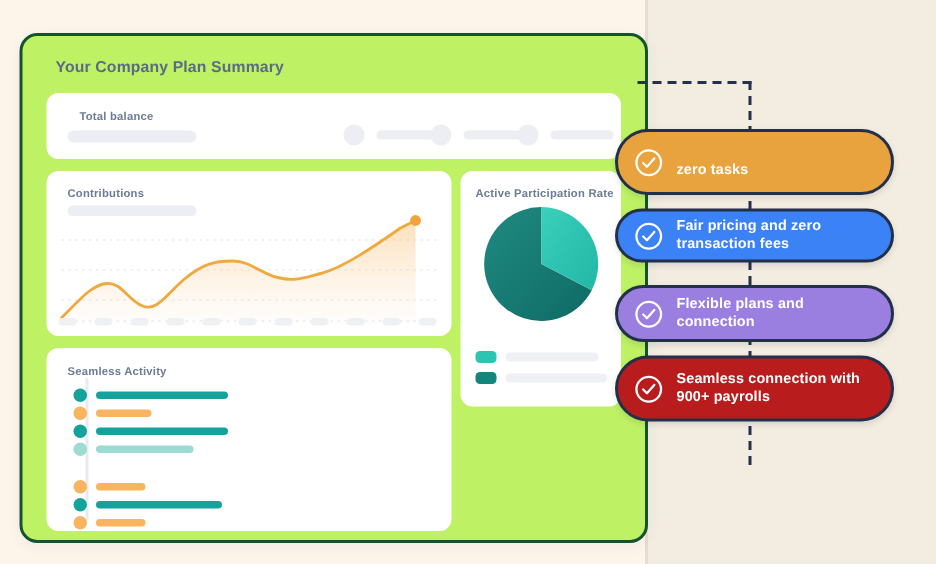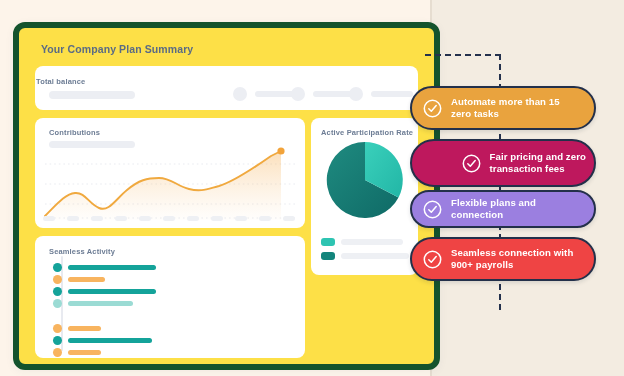--- a/index.html
+++ b/index.html
@@ -17,21 +17,21 @@
     background:#f3ece1;
   }
   .band-edge{
     position:absolute;left:430px;top:0;width:2px;height:376px;
     background:#e6ddd0;
   }
 
   
   .dash{
     position:absolute;left:13px;top:22px;width:415px;height:336px;
-    background:#fde047;border:6px solid #14532d;border-radius:12px;
+    background:#bef264;border:2px solid #14532d;border-radius:12px;
     box-shadow:0 2px 10px rgba(40,60,90,.05);
     overflow:hidden;
   }
   .dash-title{
     position:absolute;left:22px;top:15px;
     font-size:10.5px;font-weight:700;color:#5a6b85;letter-spacing:.1px;
   }
 
   .card{
     position:absolute;background:#ffffff;border-radius:8px;
@@ -90,38 +90,38 @@
   }
   .pill-ico{
     flex:0 0 auto;margin-left:11px;width:19px;height:19px;
   }
   .pill-txt{
     margin-left:9px;margin-right:8px;
     color:#ffffff;font-size:9.6px;font-weight:700;line-height:12px;
     letter-spacing:.1px;
   }
   .p1{top:86px;height:44px;background:#e9a33e;}
-  .p2{top:139px;height:48px;background:#be185d;justify-content:flex-end;}
+  .p2{top:139px;height:36px;background:#3b82f6;}
   .p3{top:190px;height:38px;background:#9b7fe0;}
-  .p4{top:237px;height:44px;background:#ef4444;}
+  .p4{top:237px;height:44px;background:#b91c1c;}
 </style>
 </head>
 <body>
 
 <div class="stage">
 
   <div class="band"></div>
   <div class="band-edge"></div>
 
   <div class="dash">
 
     <div class="dash-title">Your Company Plan Summary</div>
 
     <div class="card card-balance">
-      <div class="card-label" style="left:1px;top:11px;text-align:right;">Total balance</div>
+      <div class="card-label" style="left:22px;top:11px;text-align:right;">Total balance</div>
       <div class="skel" style="left:14px;top:25px;width:86px;height:8px;"></div>
 
       <div class="skel-dot" style="left:198px;top:21px;width:14px;height:14px;"></div>
       <div class="skel" style="left:220px;top:25px;width:42px;height:6px;"></div>
 
       <div class="skel-dot" style="left:256px;top:21px;width:14px;height:14px;"></div>
       <div class="skel" style="left:278px;top:25px;width:42px;height:6px;"></div>
 
       <div class="skel-dot" style="left:314px;top:21px;width:14px;height:14px;"></div>
       <div class="skel" style="left:336px;top:25px;width:42px;height:6px;"></div>
@@ -245,21 +245,21 @@
   <div class="dash-line dash-v"></div>
 
   <div class="pill p1">
     <span class="pill-ico">
       <svg width="19" height="19" viewBox="0 0 19 19" xmlns="http://www.w3.org/2000/svg">
         <circle cx="9.5" cy="9.5" r="8.2" fill="none" stroke="#ffffff" stroke-width="1.5"></circle>
         <path d="M5.8,9.7 L8.3,12.2 L13.2,6.6" fill="none" stroke="#ffffff" stroke-width="1.5" stroke-linecap="round" stroke-linejoin="round"></path>
       </svg>
     </span>
     <span class="pill-txt">
-      <span>Automate more than 15</span><br>
+      <br>
       <span>zero tasks</span>
     </span>
   </div>
 
   <div class="pill p2">
     <span class="pill-ico">
       <svg width="19" height="19" viewBox="0 0 19 19" xmlns="http://www.w3.org/2000/svg">
         <circle cx="9.5" cy="9.5" r="8.2" fill="none" stroke="#ffffff" stroke-width="1.5"></circle>
         <path d="M5.8,9.7 L8.3,12.2 L13.2,6.6" fill="none" stroke="#ffffff" stroke-width="1.5" stroke-linecap="round" stroke-linejoin="round"></path>
       </svg>

